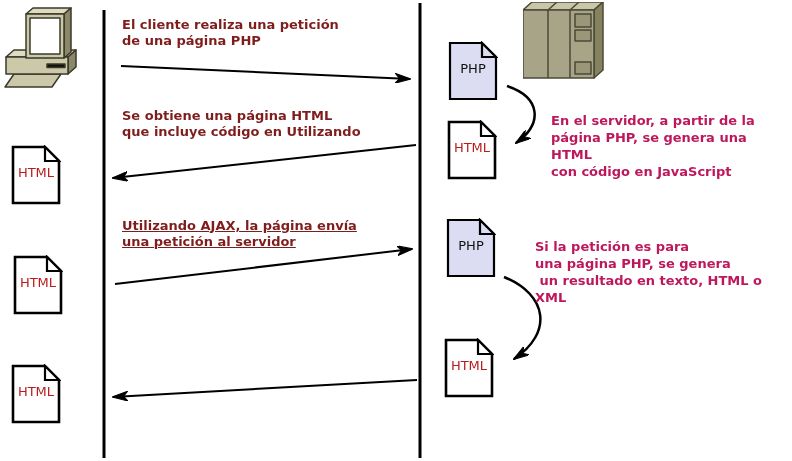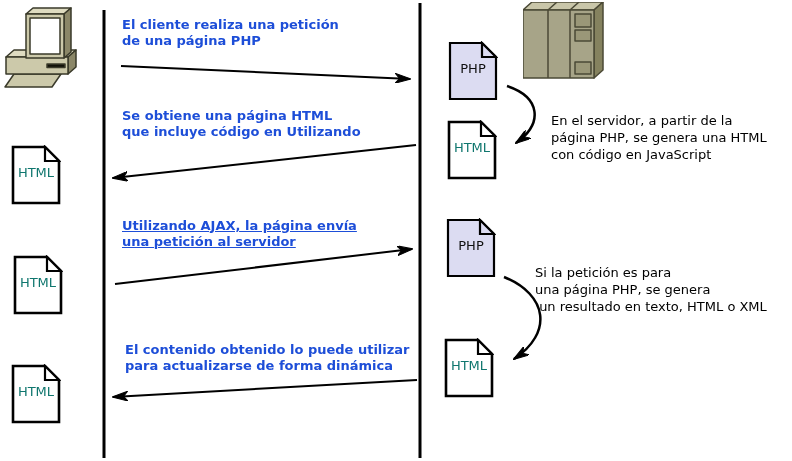--- a/index.html
+++ b/index.html
@@ -4,34 +4,34 @@
 <style>
   html,body { margin:0; padding:0; background:#fff; }
   .canvas {
     position:relative; width:792px; height:461px; background:#ffffff;
     font-family:"DejaVu Sans", sans-serif; overflow:hidden;
   }
   .wires { position:absolute; left:0; top:0; }
   .wires line, .wires path { stroke:#000000; }
   .msg {
     position:absolute; font-weight:bold; font-size:13px; line-height:16px;
-    color:#1d4ed8; white-space:pre-line;
+    color:#7f1d1d; white-space:pre-line;
   }
   .note {
-    position:absolute; font-weight:normal; font-size:13px; line-height:17px;
-    color:#000000; white-space:pre-line;
+    position:absolute; font-weight:bold; font-size:13px; line-height:17px;
+    color:#be185d; white-space:pre-line;
   }
   .doc { position:absolute; width:50px; height:60px; }
   .doc svg { position:absolute; left:0; top:0; }
   .doc .body { fill:#ffffff; stroke:#000000; stroke-width:2.6; stroke-linejoin:miter; }
   .doc .fold { fill:#ffffff; stroke:#000000; stroke-width:2.2; stroke-linejoin:miter; }
   .doc.php .body, .doc.php .fold { fill:#dcdcf2; stroke-width:2.2; }
   .doc-label {
     position:absolute; left:0; top:20px; width:100%; text-align:center;
-    font-size:13px; color:#0f766e;
+    font-size:13px; color:#b91c1c;
   }
   .doc.php .doc-label { color:#111111; }
   .hwicon { position:absolute; }
 </style>
 </head>
 <body>
 
 <div class="canvas">
 
   <svg class="wires" width="792" height="461" viewBox="0 0 792 461">
@@ -84,27 +84,25 @@
       </g>
     </svg>
   </div>
 
   <div class="msg" style="left:122px; top:17px;">El cliente realiza una petición
 de una página PHP</div>
   <div class="msg" style="left:122px; top:108px;">Se obtiene una página HTML
 que incluye código en Utilizando</div>
   <div class="msg" style="left:122px; top:218px;text-decoration:underline;">Utilizando AJAX, la página envía
 una petición al servidor</div>
-  <div class="msg" style="left:125px; top:342px;">El contenido obtenido lo puede utilizar
-para actualizarse de forma dinámica</div>
 
   <div class="note" style="left:551px; top:112px;">En el servidor, a partir de la
 página PHP, se genera una HTML
 con código en JavaScript</div>
-  <div class="note" style="left:535px; top:238px;margin-top:26px;">Si la petición es para
+  <div class="note" style="left:535px; top:238px;">Si la petición es para
 una página PHP, se genera
 &nbsp;un resultado en texto, HTML o XML</div>
 
   <div class="doc html" style="left:11px; top:145px;">
     <svg width="50" height="60" viewBox="0 0 50 60">
         <path class="body" d="M2,2 H34 L48,16 V58 H2 Z"></path>
         <path class="fold" d="M34,2 V16 H48 Z"></path>
       </svg>
     <span class="doc-label">HTML</span>
   </div>

